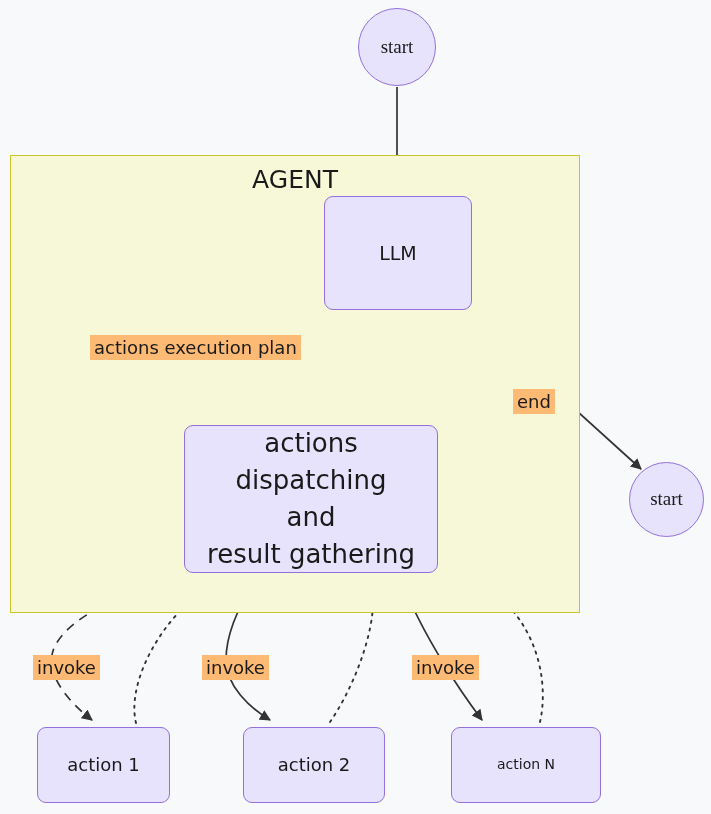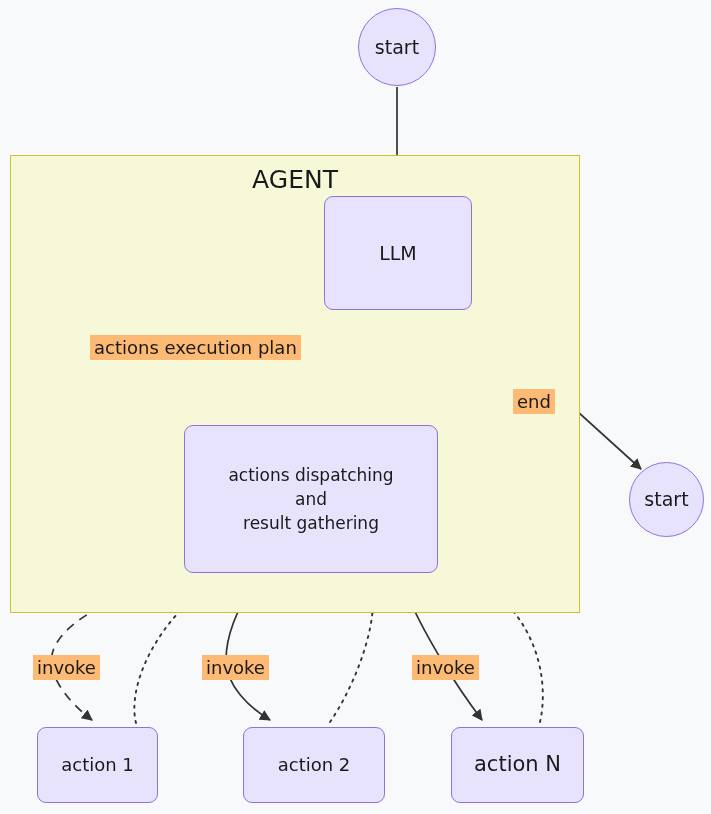--- a/index.html
+++ b/index.html
@@ -33,29 +33,29 @@
     border: 1.6px solid #9370db;
     color: #1a1a1a;
     display: flex;
     align-items: center;
     justify-content: center;
     text-align: center;
     line-height: 1.42;
     z-index: 3;
   }
   .node.rounded { border-radius: 9px; }
-  .node.circle  { border-radius: 50%; }
+  .node.circle  { border-radius: 50%; font-family: Liberation Serif, serif; }
 
   .n-start  { left: 358px; top: 8px;   width: 78px;  height: 78px;  font-size: 19px; }
   .n-stop   { left: 629px; top: 462px; width: 75px;  height: 75px;  font-size: 19px; }
   .n-llm    { left: 324px; top: 196px; width: 148px; height: 114px; font-size: 19px; }
-  .n-disp   { left: 184px; top: 425px; width: 254px; height: 148px; font-size: 17px; }
-  .n-a1     { left: 37px;  top: 727px; width: 121px; height: 76px;  font-size: 18px; }
+  .n-disp   { left: 184px; top: 425px; width: 254px; height: 148px; font-size: 26px; }
+  .n-a1     { left: 37px;  top: 727px; width: 133px; height: 76px;  font-size: 18px; }
   .n-a2     { left: 243px; top: 727px; width: 142px; height: 76px;  font-size: 18px; }
-  .n-a3     { left: 451px; top: 727px; width: 133px; height: 76px;  font-size: 21px; }
+  .n-a3     { left: 451px; top: 727px; width: 150px; height: 76px;  font-size: 14px; }
 
   
   .subgraph {
     position: absolute;
     left: 10px;
     top: 155px;
     width: 570px;
     height: 458px;
     box-sizing: border-box;
     background: #f7f8d8;

